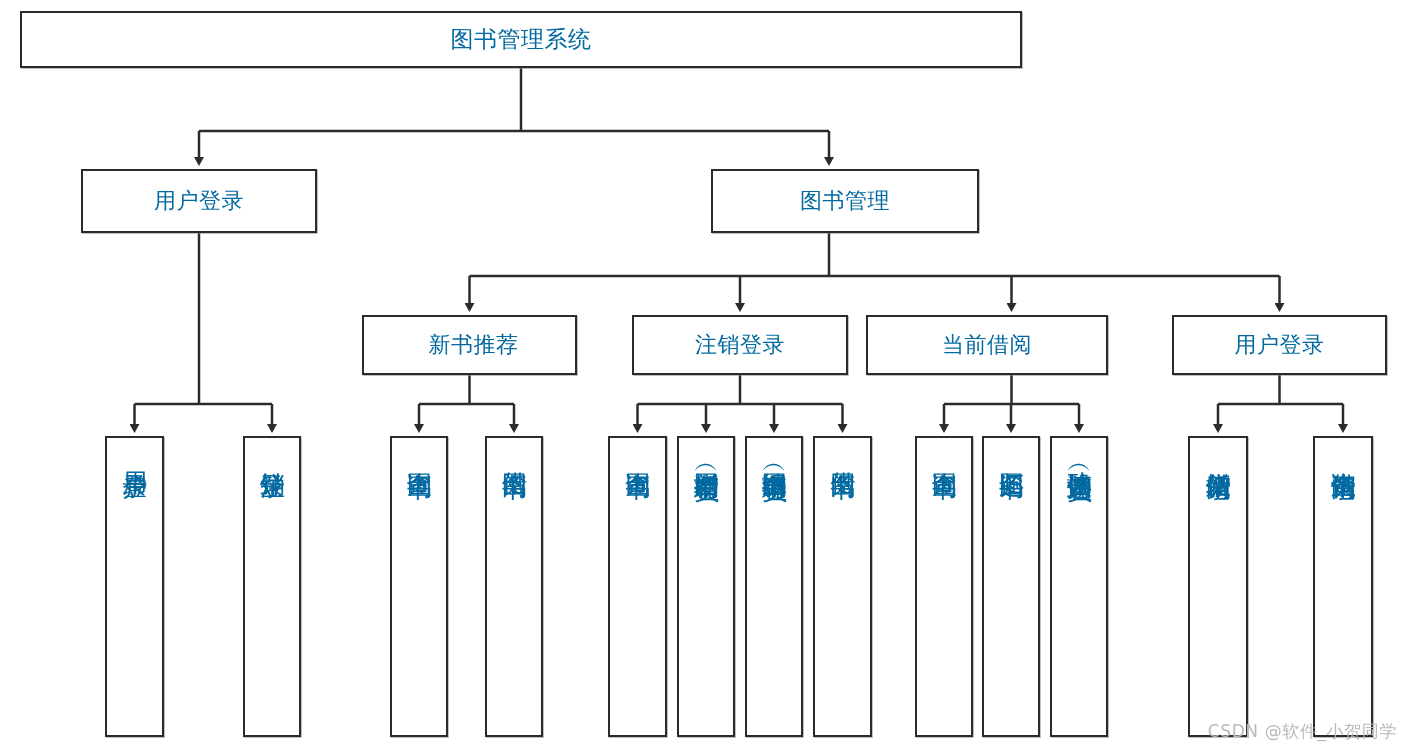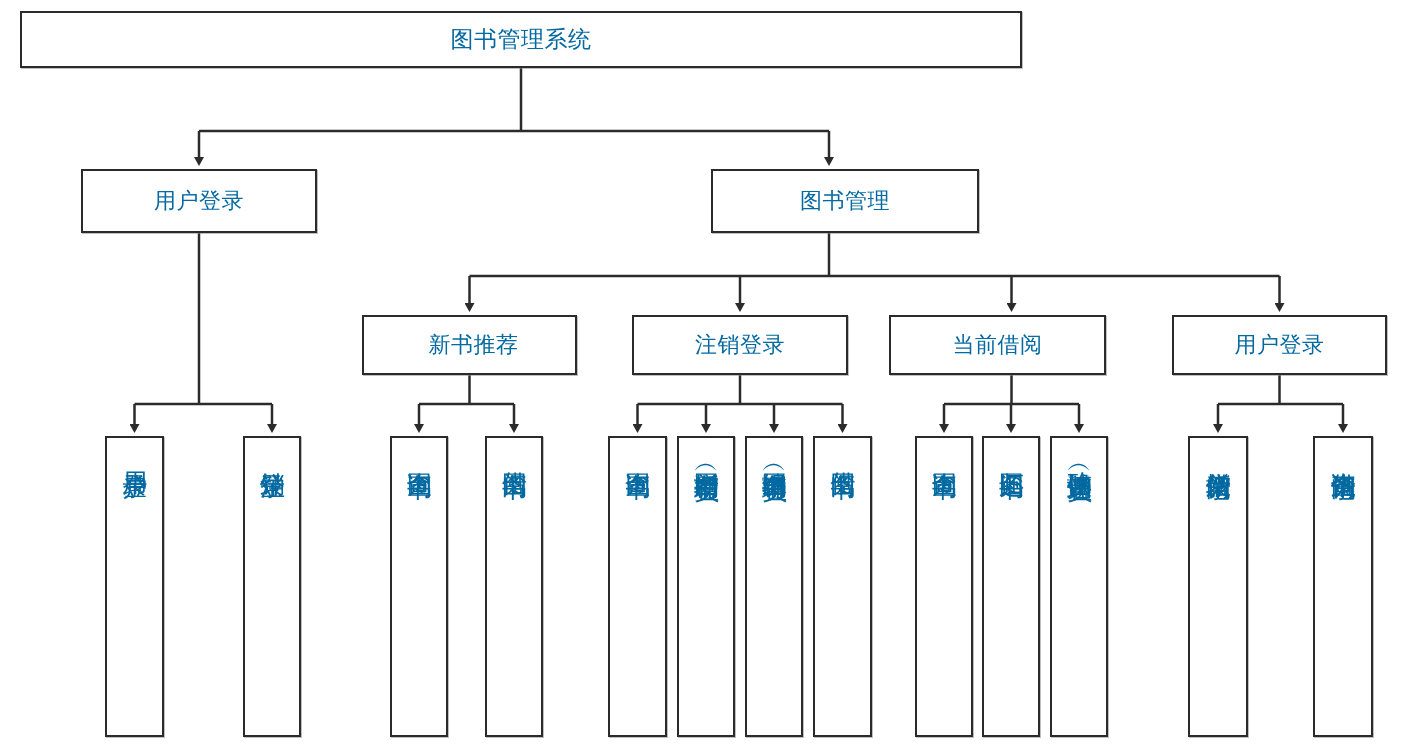--- a/index.html
+++ b/index.html
@@ -135,21 +135,21 @@
       </div>
       <div class="node level-2" style="left: 711px; top: 169px; width: 268px; height: 64px;">
         <span class="node-label">图书管理</span>
       </div>
       <div class="node level-3" style="left: 362px; top: 315px; width: 215px; height: 60px; padding-left: 8px;">
         <span class="node-label">新书推荐</span>
       </div>
       <div class="node level-3" style="left: 632px; top: 315px; width: 216px; height: 60px;">
         <span class="node-label">注销登录</span>
       </div>
-      <div class="node level-3" style="left: 889px; top: 315px; width: 217px; height: 60px; font-family: Liberation Serif, serif;">
+      <div class="node level-3" style="left: 866px; top: 315px; width: 242px; height: 60px; font-family: Liberation Serif, serif;">
         <span class="node-label">当前借阅</span>
       </div>
       <div class="node level-3" style="left: 1172px; top: 315px; width: 215px; height: 60px;">
         <span class="node-label">用户登录</span>
       </div>
       <div class="node level-leaf" style="left: 105px; top: 436px; width: 59px; height: 301px;">
         <span class="node-label">用户登录</span>
       </div>
       <div class="node level-leaf" style="left: 243px; top: 436px; width: 58px; height: 301px;">
         <span class="node-label">注销登录</span>
@@ -182,13 +182,14 @@
         <span class="node-label">确认归还（管理员）</span>
       </div>
       <div class="node level-leaf" style="left: 1188px; top: 436px; width: 60px; height: 301px;">
         <span class="node-label">新增借阅记录</span>
       </div>
       <div class="node level-leaf" style="left: 1313px; top: 436px; width: 60px; height: 301px;">
         <span class="node-label">查询借阅记录</span>
       </div>
     </div>
 
+  <div id="watermark">CSDN @软件_小贺同学</div>
 </div>
 
 </body></html>

